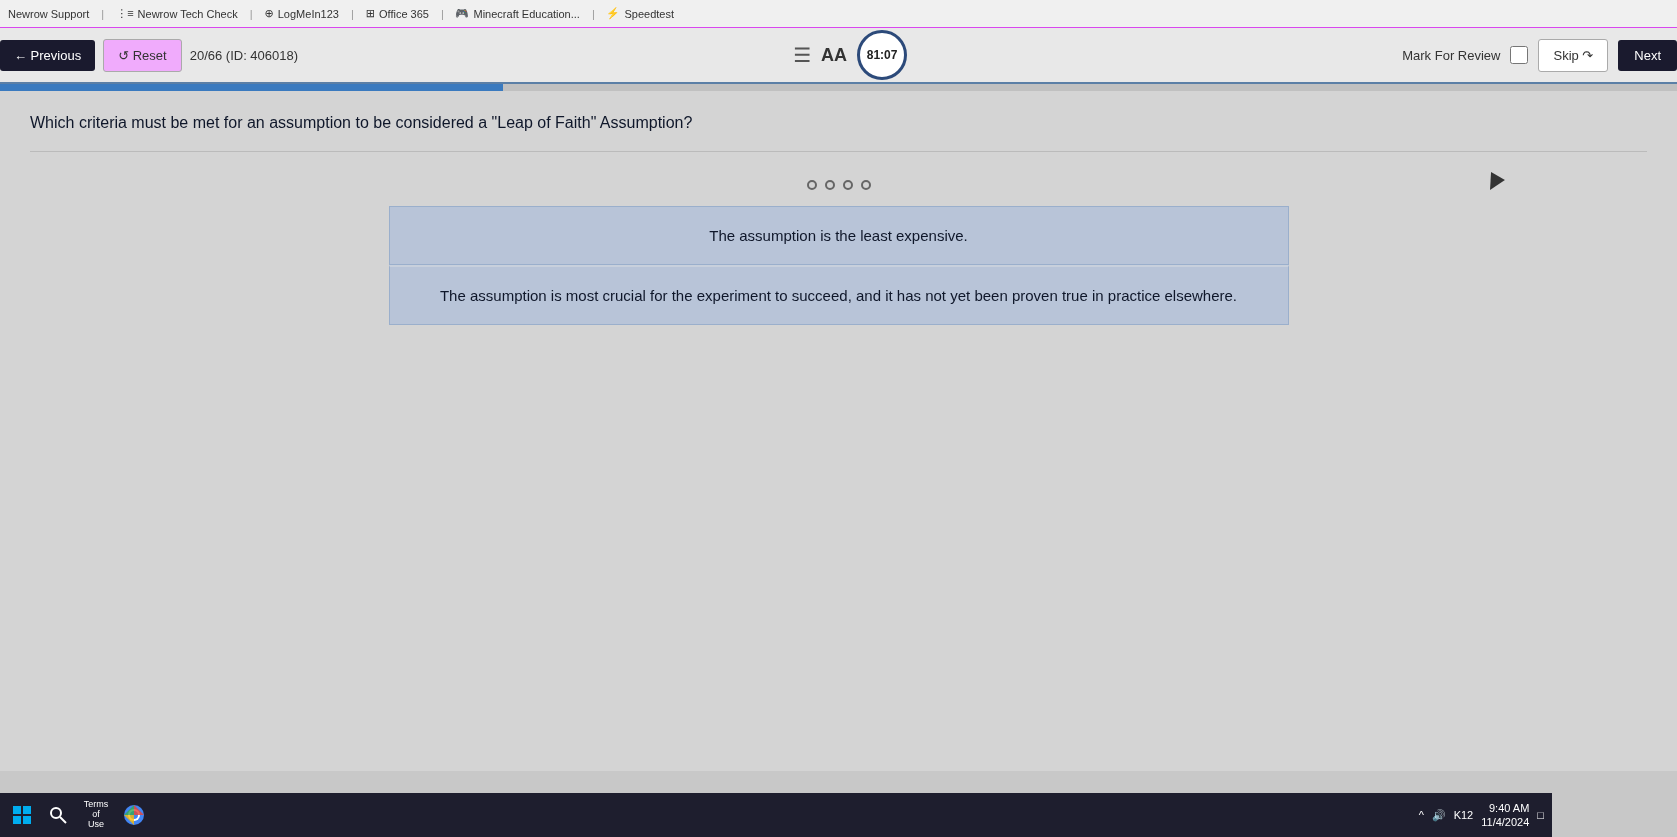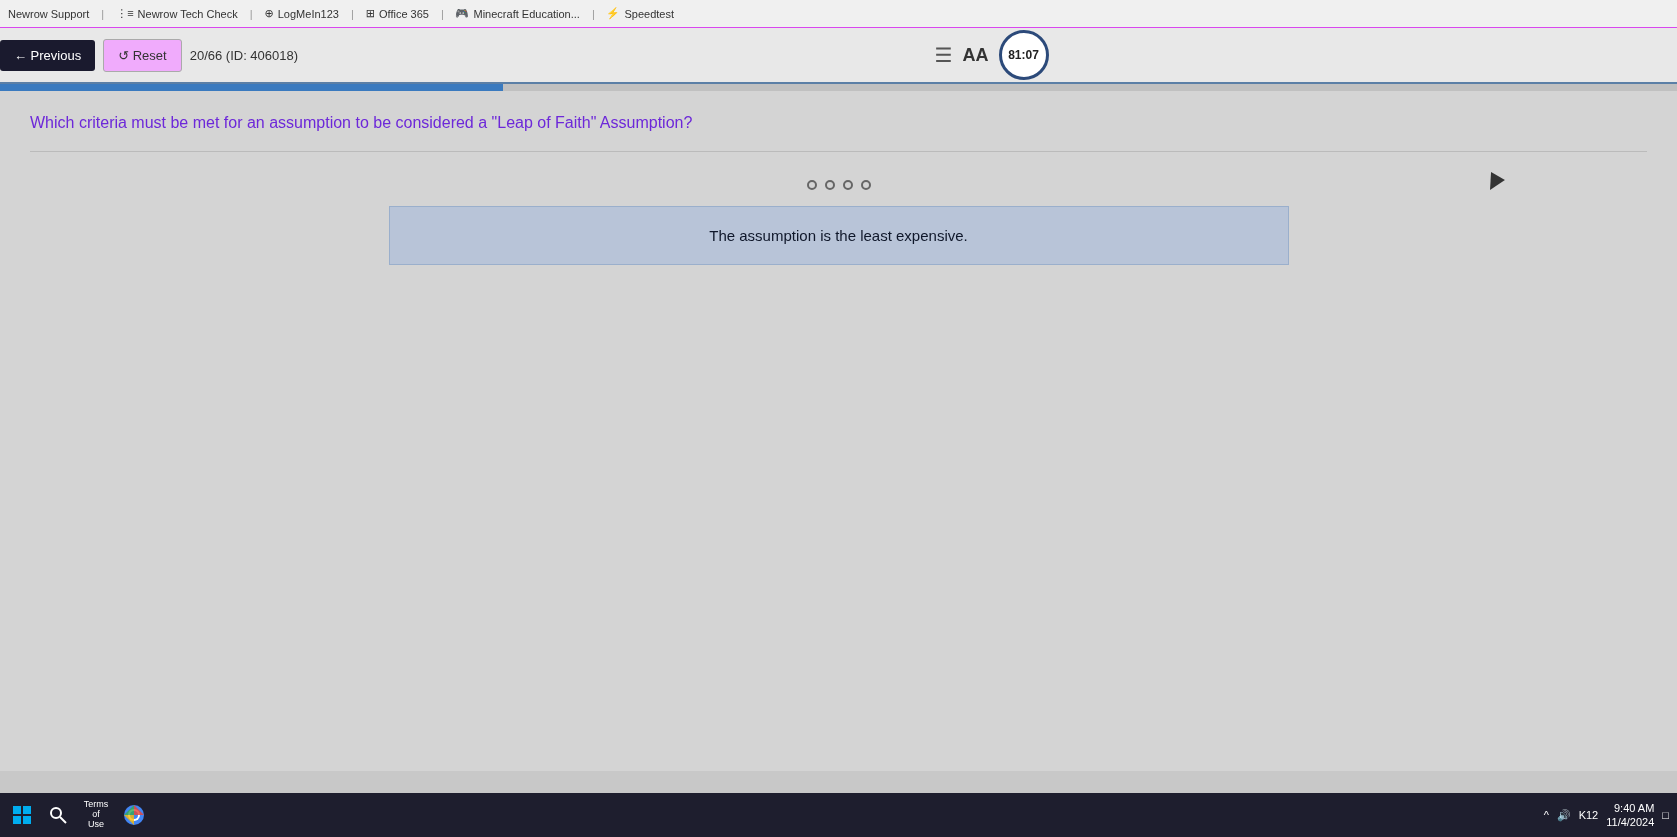--- a/index.html
+++ b/index.html
@@ -167,21 +167,21 @@
 
     
     .main-content {
       background: #d4d4d4;
       min-height: 680px;
       padding: 20px 30px;
     }
 
     .question-text {
       font-size: 16px;
-      color: #6d28d9;
+      color: #0f172a;
       margin-bottom: 28px;
       line-height: 1.5;
       border-bottom: 1px solid #bbb;
       padding-bottom: 16px;
     }
 
     .answer-section {
       display: flex;
       flex-direction: column;
       align-items: center;
@@ -241,21 +241,21 @@
     }
     .gmetrix-logo .g-part {
       color: #c0392b;
     }
 
     
     .win-taskbar {
       position: fixed;
       bottom: 0;
       left: 0;
-      width: 1677px;
+      width: 1552px;
       height: 44px;
       background: #1e1e2e;
       display: flex;
       align-items: center;
       justify-content: space-between;
       padding: 0 8px;
     }
     .taskbar-left {
       display: flex;
       align-items: center;
@@ -339,39 +339,48 @@
   <span class="question-id">20/66 (ID: 406018)</span>
 
   <div class="toolbar-center">
     <span class="list-icon">☰</span>
     <span class="font-size-icon">AA</span>
     <div class="timer-circle">
       <span>81:07</span>
     </div>
   </div>
 
+  <div class="toolbar-right">
+    <span class="mark-review-label">Mark For Review</span>
+    <input type="checkbox" class="mark-review-checkbox" style="">
+
+    <button class="btn-skip">Skip ↷</button>
+
+    <button class="btn-next">Next</button>
+  </div>
 </div>
 
 <div class="progress-bar-container">
   <div class="progress-bar-fill" style="width: 30%;"></div>
 </div>
 
 <div class="main-content">
   <div class="question-text">Which criteria must be met for an assumption to be considered a "Leap of Faith" Assumption?</div>
 
   <div class="answer-section">
     <div class="dots-indicator">
       <div class="dot"></div>
       <div class="dot"></div>
       <div class="dot"></div>
       <div class="dot"></div>
     </div>
 
     <div class="answer-choices">
       <div class="answer-choice">The assumption is the least expensive.</div>
+      <div class="answer-choice">The assumption is most crucial for the experiment to succeed, and it has not yet been proven true in practice elsewhere.</div>
     </div>
   </div>
 
 </div>
 
 <div class="cursor-arrow"></div>
 
 <div class="win-taskbar">
   <div class="taskbar-left">
     <div class="taskbar-icon">

